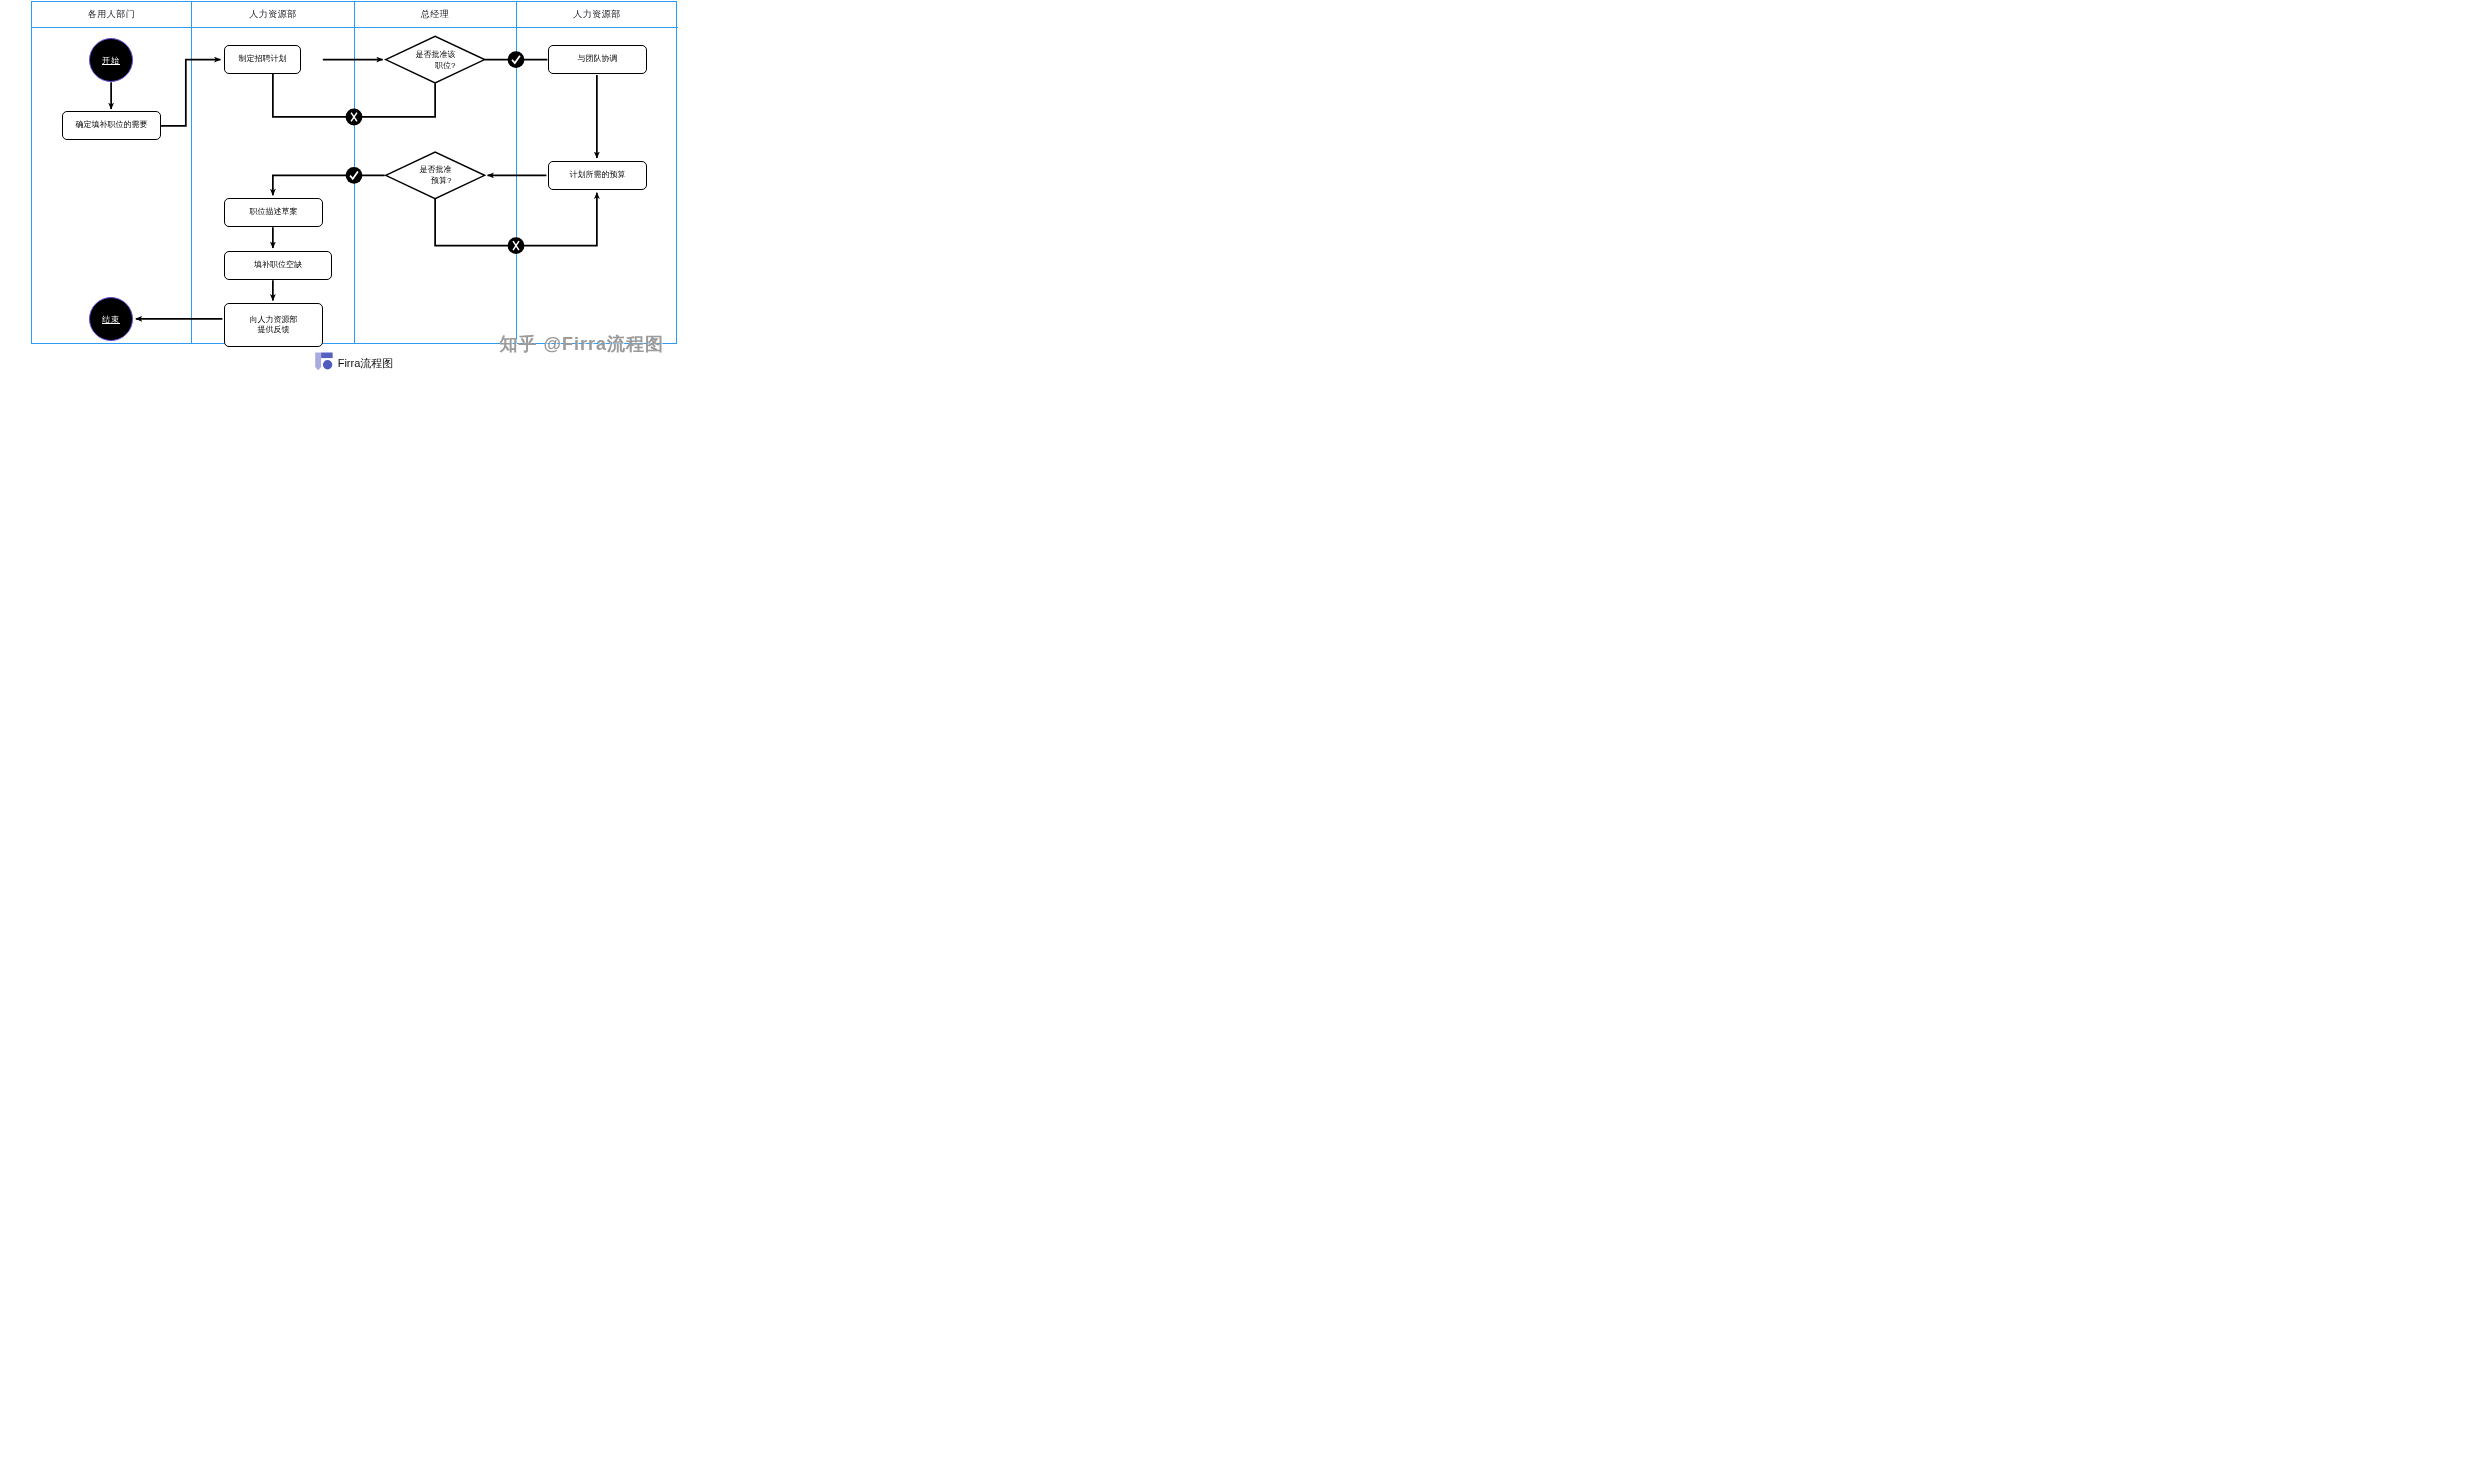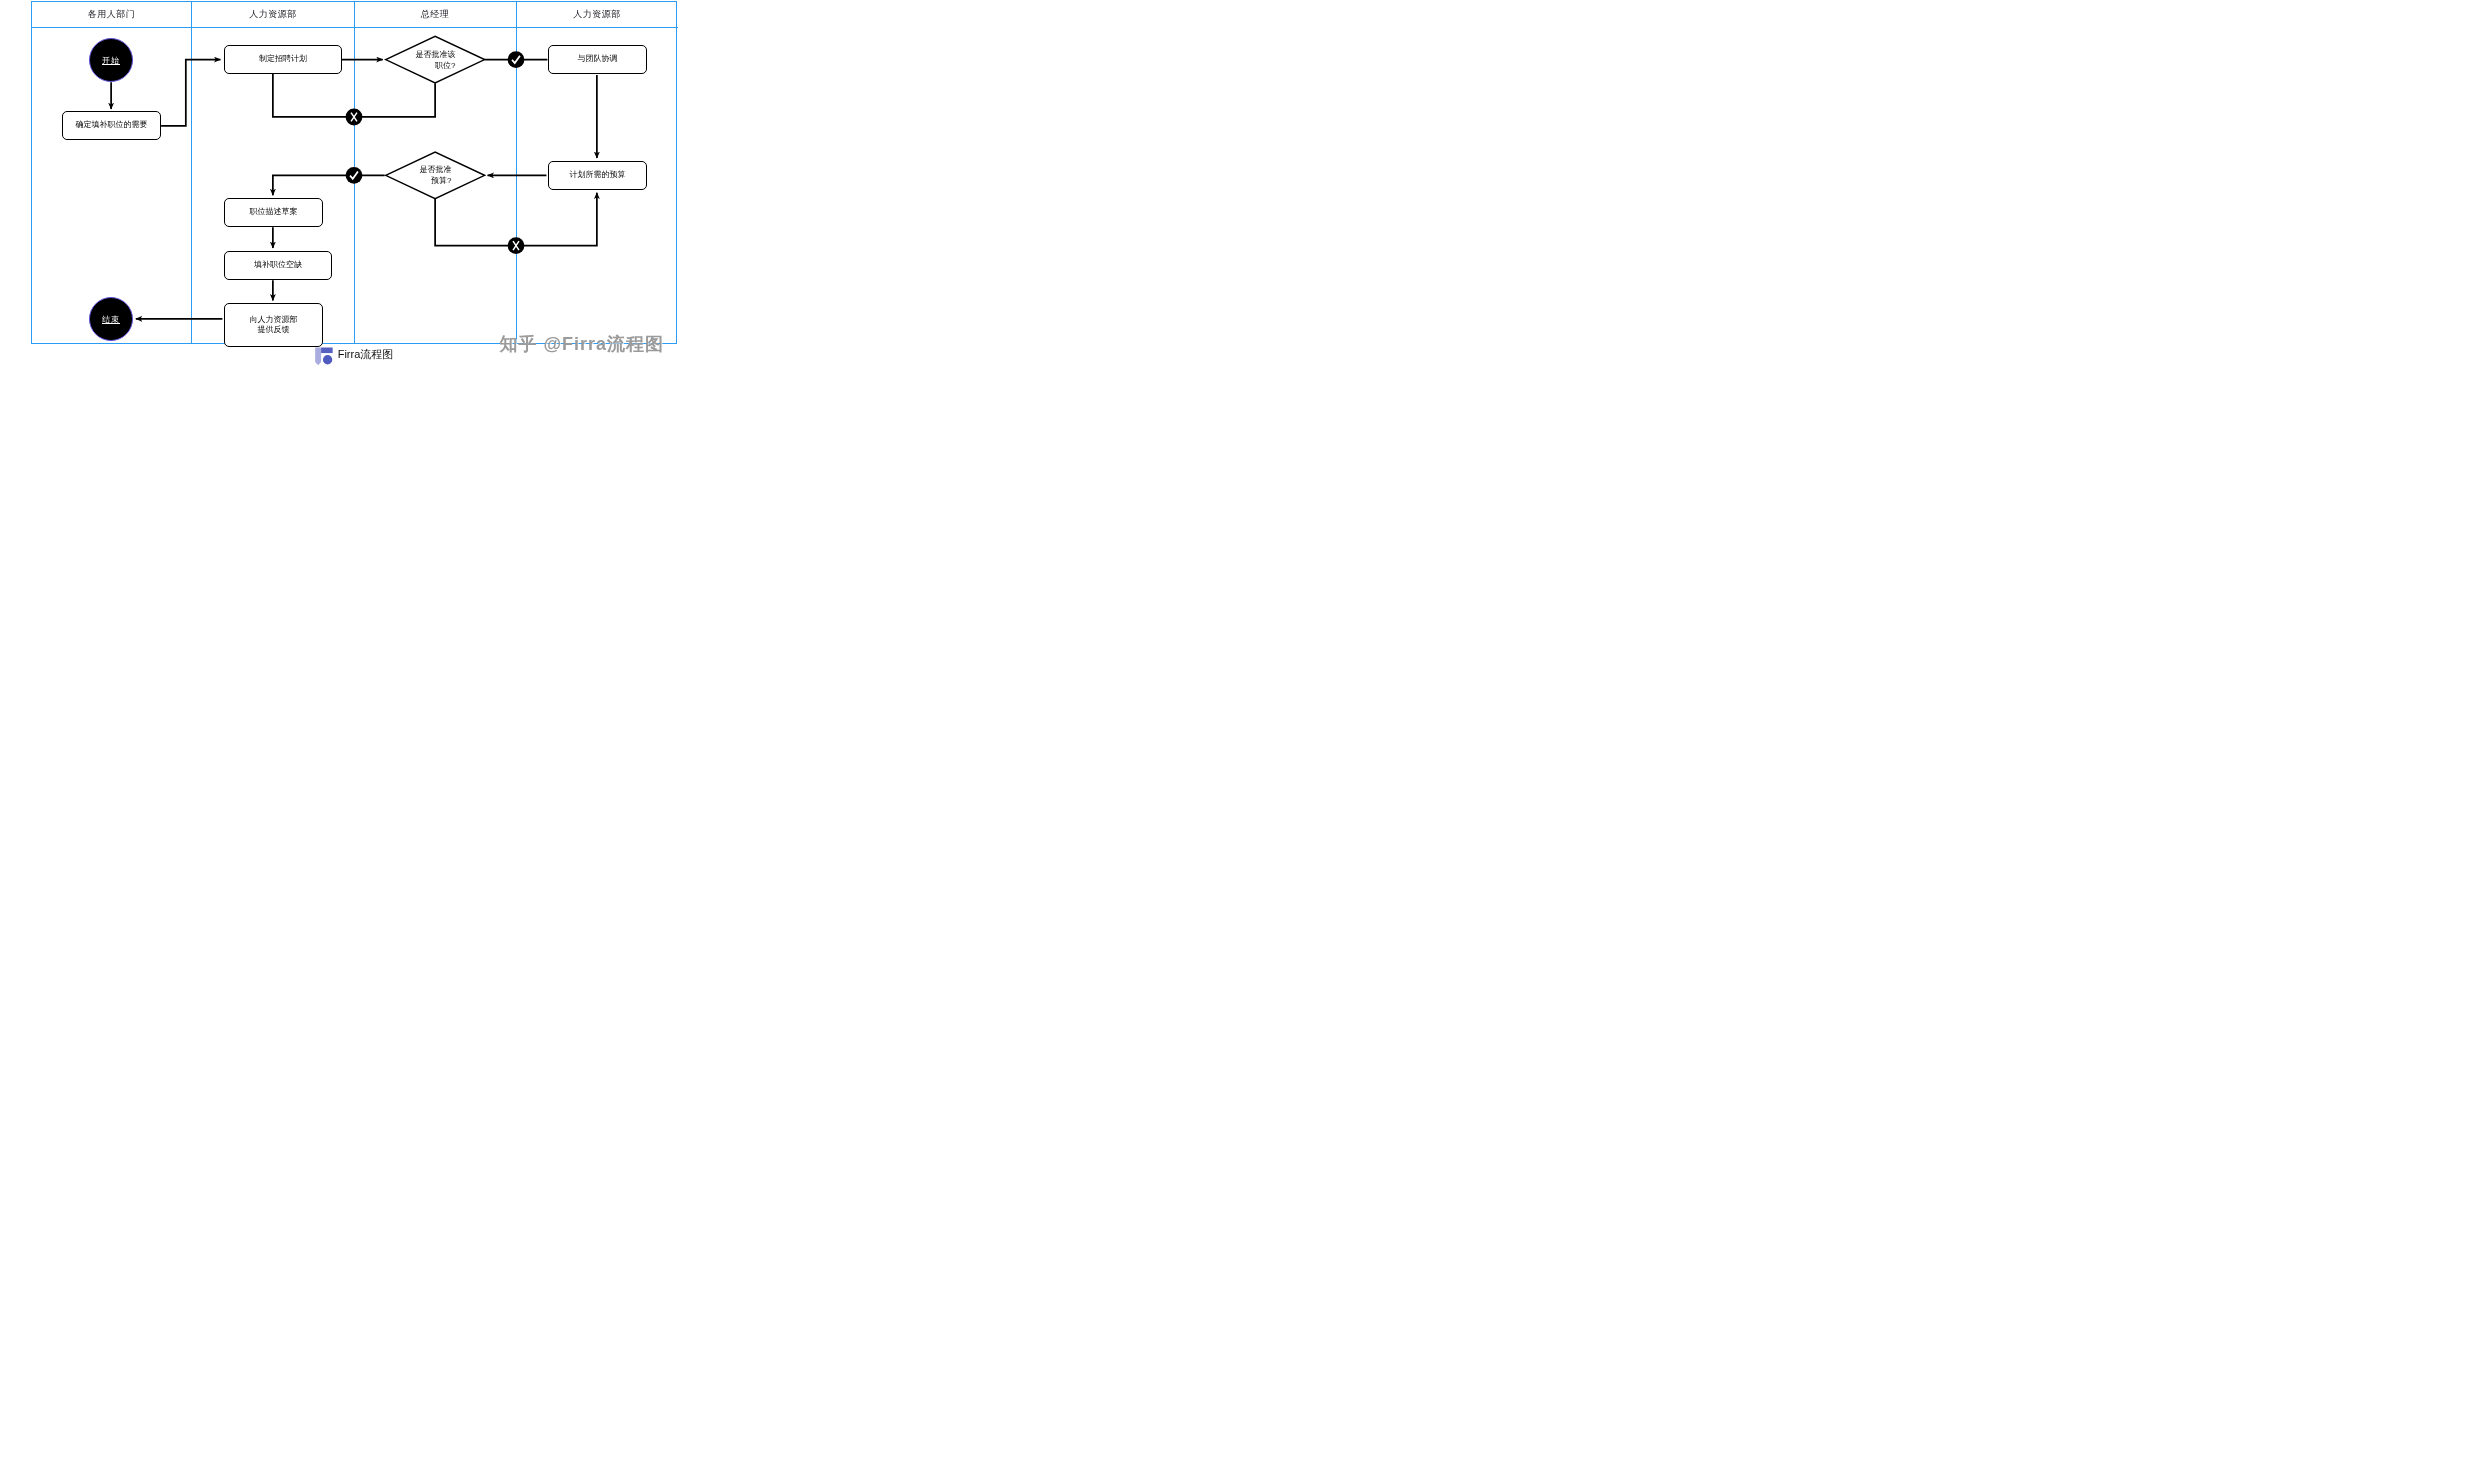--- a/index.html
+++ b/index.html
@@ -20,21 +20,21 @@
   .node{position:absolute;z-index:3;background:#fff;border:1.2px solid #000;border-radius:5px;box-sizing:border-box;
         display:flex;align-items:center;justify-content:center;text-align:center;
         font-size:8px;font-weight:500;color:#050505;line-height:1.3;white-space:pre-line;}
   .terminal{position:absolute;z-index:3;width:44px;height:44px;border-radius:50%;background:#000;border:1.2px solid #6152D9;
             box-sizing:border-box;display:flex;align-items:center;justify-content:center;
             color:#fff;font-size:8px;font-weight:500;letter-spacing:1px;text-decoration:underline;}
   .diamond-label{position:absolute;z-index:3;display:flex;align-items:center;justify-content:center;text-align:right;
                  font-size:8px;font-weight:500;color:#050505;line-height:1.4;white-space:pre-line;}
 
   
-  .footer{position:absolute;left:0;top:347px;width:648px;height:24px;display:flex;align-items:flex-start;justify-content:center;gap:5px;z-index:1;}
+  .footer{position:absolute;left:0;top:347px;width:648px;height:24px;display:flex;align-items:flex-end;justify-content:center;gap:5px;z-index:1;}
   .brand{font-size:11px;font-weight:500;color:#111111;}
 
   
   .watermark{position:absolute;right:14px;top:332px;z-index:5;font-size:18px;font-weight:700;letter-spacing:1px;
              color:#9B9B9B;white-space:nowrap;text-shadow:1px 1px 0 rgba(255,255,255,0.65);}
 </style>
 </head>
 <body>
 
 <div class="page">
@@ -88,21 +88,21 @@
     <g>
       <circle cx="982.5" cy="496" r="17" fill="#000"></circle>
       <path d="M976.5,487 L988.5,505 M988.5,487 L976.5,505" fill="none" stroke="#fff" stroke-width="3"></path>
     </g>
   </svg>
 
   <div class="terminal" style="left:59px;top:38px">开始</div>
   <div class="terminal" style="left:59px;top:297px">结束</div>
 
   <div class="node" style="left:32px;top:111px;width:99px;height:29px">确定填补职位的需要</div>
-  <div class="node" style="left:194px;top:45px;width:118px;height:29px">制定招聘计划</div>
+  <div class="node" style="left:194px;top:45px;width:77px;height:29px">制定招聘计划</div>
   <div class="node" style="left:518px;top:45px;width:99px;height:29px">与团队协调</div>
   <div class="node" style="left:518px;top:161px;width:99px;height:29px">计划所需的预算</div>
   <div class="node" style="left:194px;top:198px;width:99px;height:29px">职位描述草案</div>
   <div class="node" style="left:194px;top:251px;width:108px;height:29px">填补职位空缺</div>
   <div class="node" style="left:194px;top:303px;width:99px;height:44px">向人力资源部
 提供反馈</div>
 
   <div class="diamond-label" style="left:361px;top:41px;width:89px;height:38px">是否批准该
 职位?</div>
   <div class="diamond-label" style="left:361px;top:156px;width:89px;height:38px">是否批准

